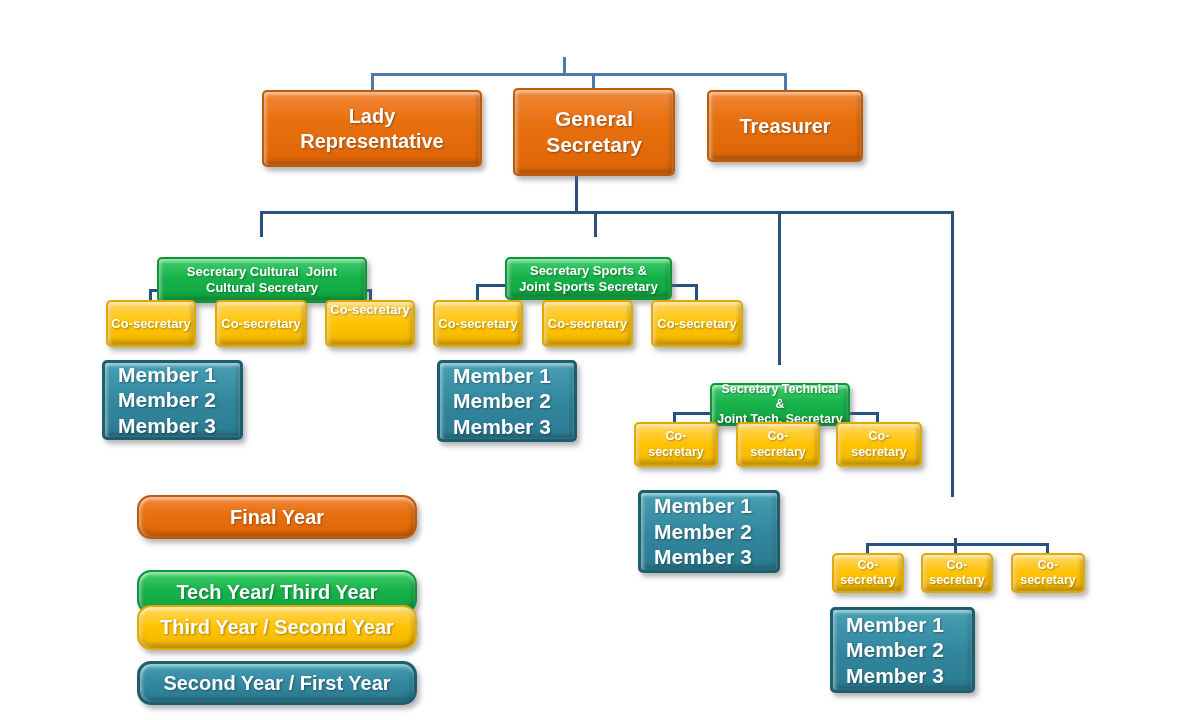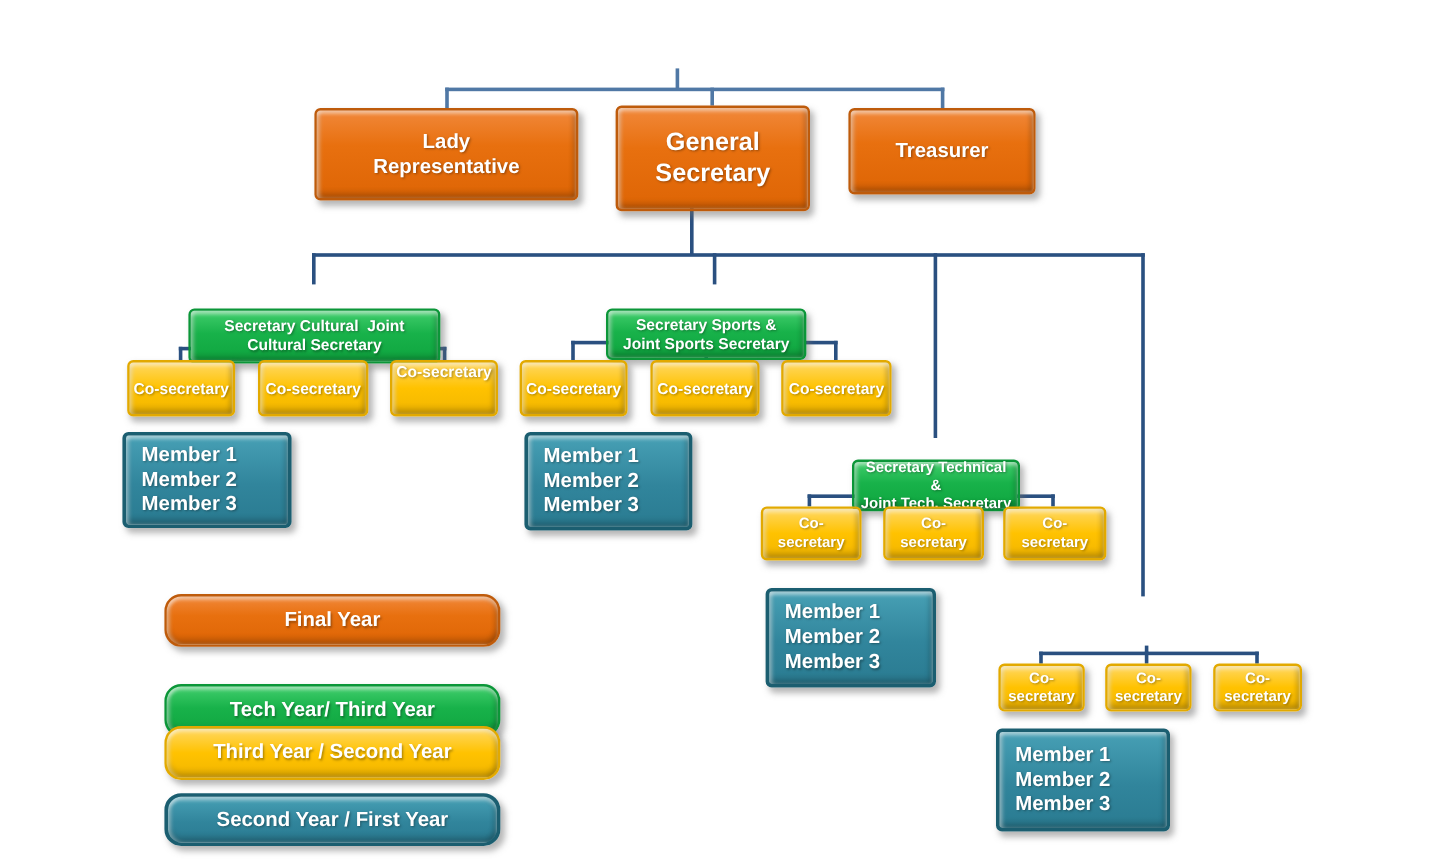--- a/index.html
+++ b/index.html
@@ -22,22 +22,22 @@
   }
   .orange { background:linear-gradient(180deg,#F1883A 0%,#E8700F 40%,#DE6505 100%); border:2px solid #BE5B0B; }
   .green  { background:linear-gradient(180deg,#41CE6C 0%,#18B24A 45%,#0FA53F 100%); border:2px solid #0B9638;margin-top:20px; }
   .yellow { background:linear-gradient(180deg,#FFD863 0%,#FFC200 50%,#F2B600 100%); border:2px solid #E2A900; }
   .teal   { background:linear-gradient(180deg,#47A0B5 0%,#31859C 55%,#2A7B91 100%); border:3px solid #1B5E70; }
   .black  { background:linear-gradient(180deg,#383838 0%,#000 65%); border:3px solid #161616;
             box-shadow:3px 4px 6px rgba(110,110,110,.55), inset 0 2px 3px rgba(255,255,255,.22); }
   .members .lbl { text-align:left; width:100%; padding-left:13px; }
   .top-text { align-items:flex-start; }
   .legend-box { border-radius:14px; }
-  .fs24 { font-size:24px; } .fs21 { font-size:21px; } .fs19 { font-size:17px; }
-  .fs17 { font-size:17px; } .fs13 { font-size:13px; } .fs12 { font-size:12.5px; }
+  .fs24 { font-size:24px; } .fs21 { font-size:21px; } .fs19 { font-size:20px; }
+  .fs17 { font-size:21px; } .fs13 { font-size:13px; } .fs12 { font-size:12.5px; }
   .line { position:absolute; }
   .c-top  { background:#5078A5; }
   .c-main { background:#2A5080; }
 </style>
 </head>
 <body>
 
 <div id="canvas">
 
   <div class="line c-top" style="left:563px;top:57px;width:3px;height:17px"></div>

